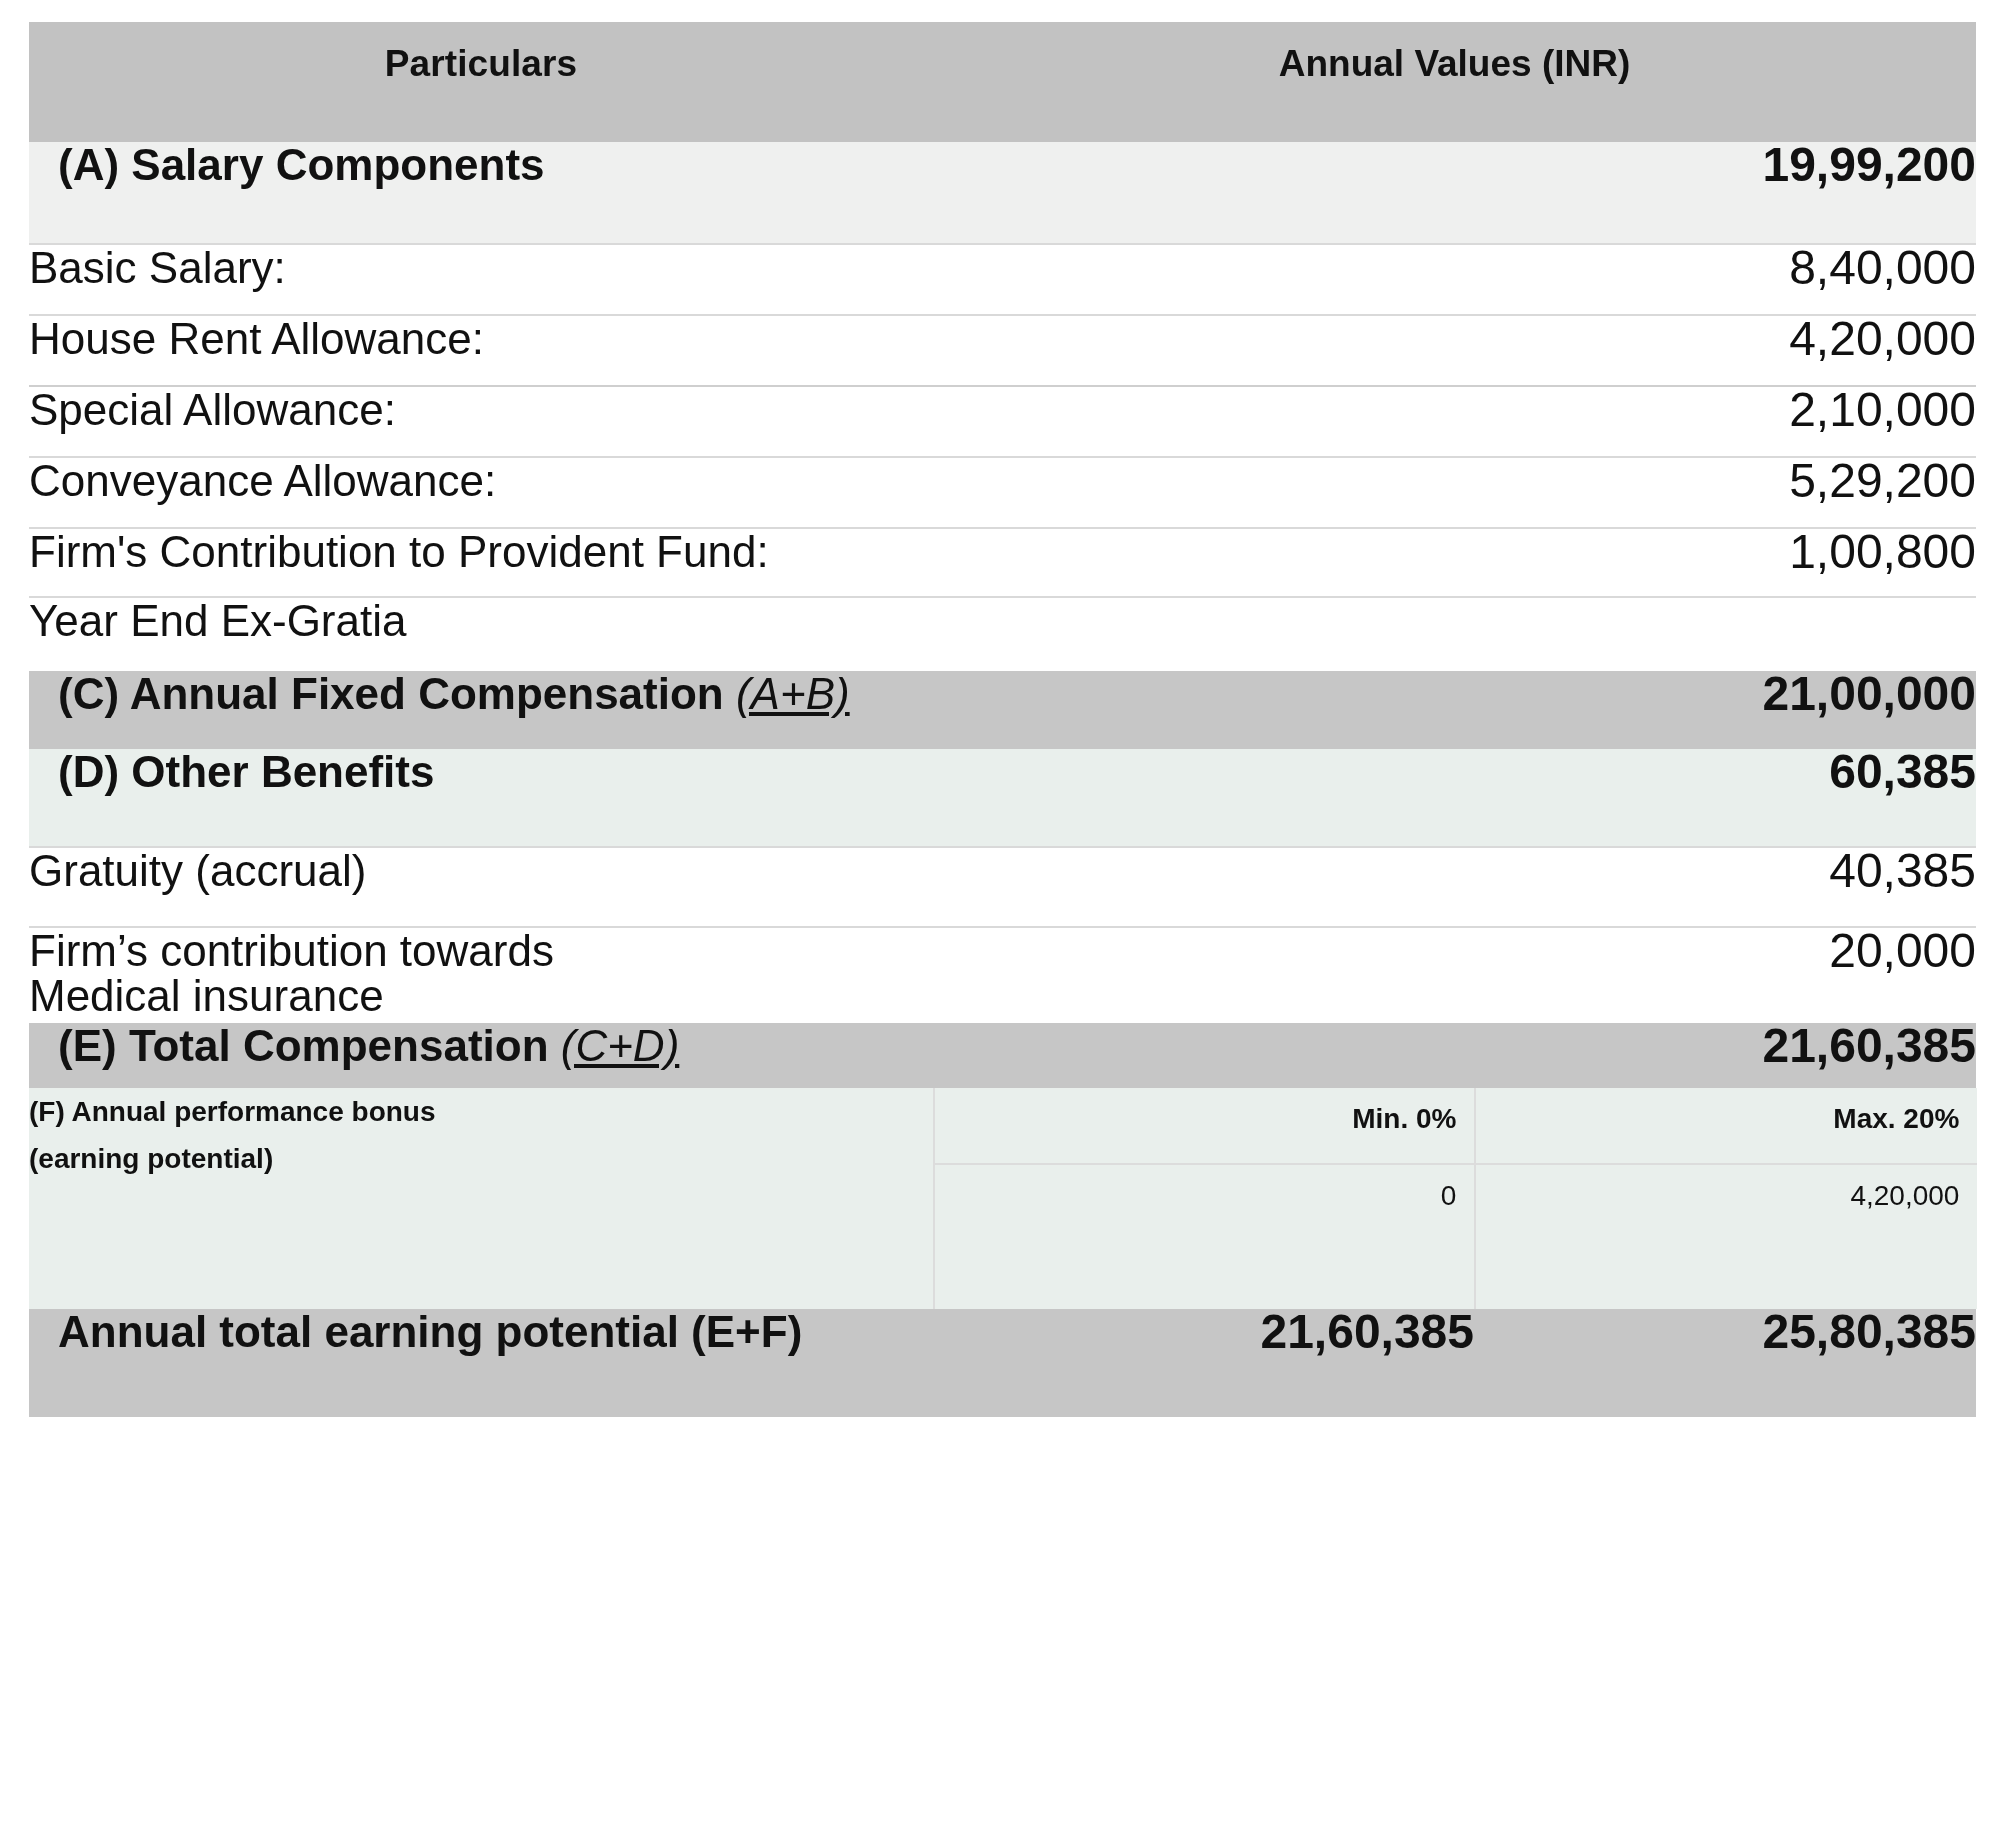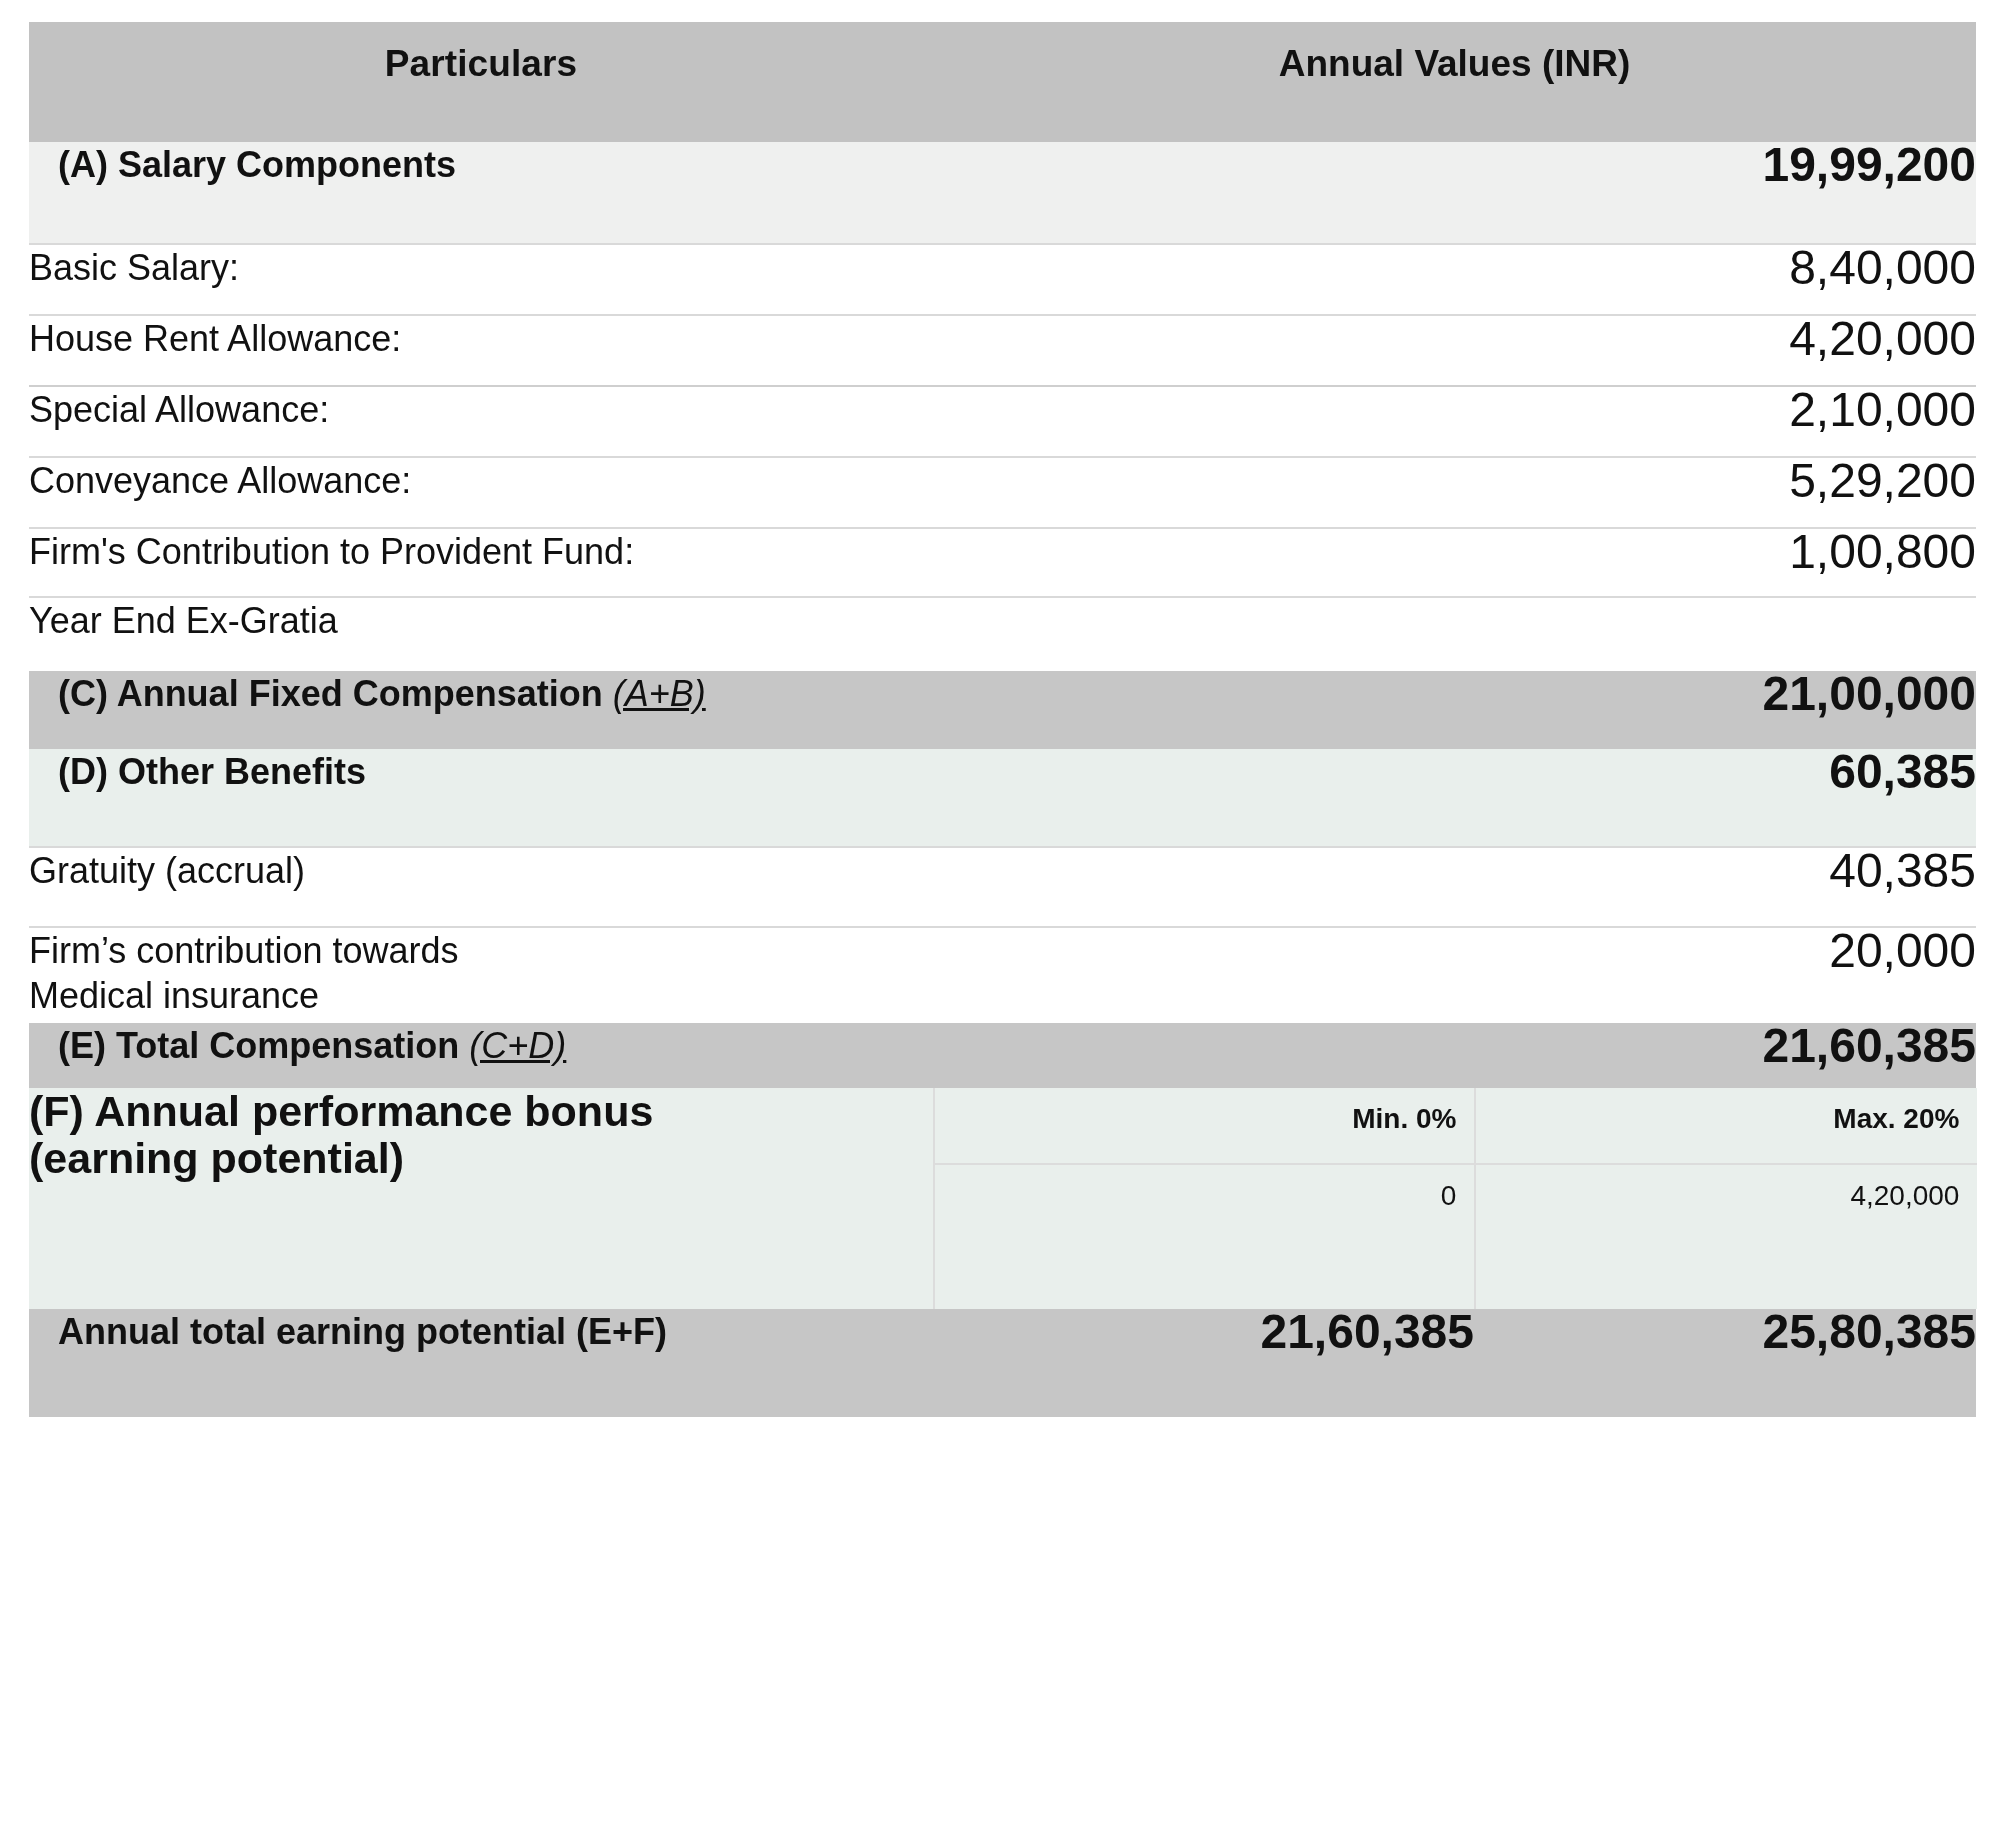--- a/index.html
+++ b/index.html
@@ -58,21 +58,21 @@
   .hdr-annual {
     text-align: center;
     font-weight: bold;
     font-size: 37px;
   }
 
   
   .lbl {
     padding-left: 39px;
     padding-top: 19.6px;
-    font-size: 36px;
+    font-size: 44px;
     line-height: 45px;
     white-space: pre-line;
   }
   .val {
     padding-right: 17.6px;
     padding-top: 19.6px;
     text-align: right;
     font-size: 48px;
     line-height: 45px;
   }
@@ -103,21 +103,21 @@
   .h-grat  td { height: 80px; }
   .h-med   td { height: 96px; }
   .h-secE  td { height: 65px; }
   .h-last  td { height: 108px; }
 
   
   td.f-label {
     padding-left: 29px;
     padding-top: 17.6px;
     font-weight: bold;
-    font-size: 43px;
+    font-size: 28px;
     line-height: 47px;
     white-space: pre-line;
   }
   table.fgrid {
     width: 100%;
     border-collapse: collapse;
     table-layout: fixed;
     font-size: 28px;
   }
   table.fgrid td {

